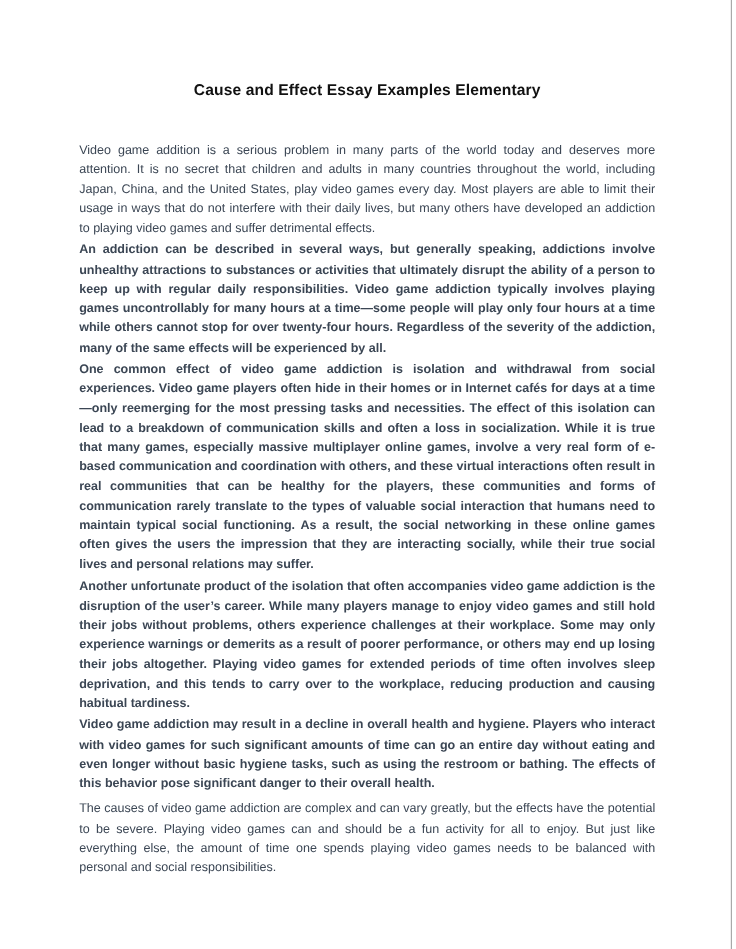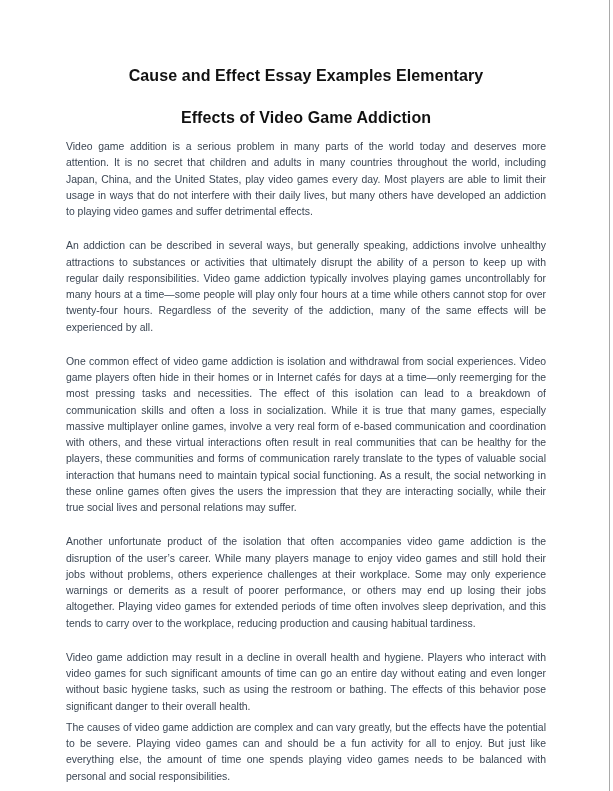--- a/index.html
+++ b/index.html
@@ -32,21 +32,21 @@
     position: absolute;
     left: 66px;
     top: 0;
     width: 480px;
   }
 
   .doc-title {
     margin: 0;
     padding: 0;
     text-align: center;
-    font-size: 16px;
+    font-size: 13px;
     font-weight: bold;
     color: #111111;
     letter-spacing: 0.1px;
   }
 
   .title-primary {
     padding-top: 67px;
   }
 
   .title-secondary {
@@ -59,43 +59,43 @@
     text-align: justify;
     text-justify: inter-word;
     font-size: 10.45px;
     line-height: 16.25px;
     color: #3b4654;
     -webkit-hyphens: none;
     hyphens: none;
   }
 
   .para-first {
-    margin-top: 12px;
+    margin-top: 36px;
   }
 
   .para-next {
-    margin-top: 18px;
+    margin-top: 2px;
+    font-weight: bold;
   }
 
   .para-last {
     margin-top: 5px;
   }
 </style>
 </head>
 <body>
 
 <div class="page">
 
   <div class="page-edge-right"></div>
 
   <div class="doc-body">
 
     <h1 class="doc-title title-primary">Cause and Effect Essay Examples Elementary</h1>
 
-    <h2 class="doc-title title-secondary">Effects of Video Game Addiction</h2>
 
     <p class="para para-first">Video game addition is a serious problem in many parts of the world today and deserves more attention. It is no secret that children and adults in many countries throughout the world, including Japan, China, and the United States, play video games every day. Most players are able to limit their usage in ways that do not interfere with their daily lives, but many others have developed an addiction to playing video games and suffer detrimental effects.</p>
 
     <p class="para para-next">An addiction can be described in several ways, but generally speaking, addictions involve unhealthy attractions to substances or activities that ultimately disrupt the ability of a person to keep up with regular daily responsibilities. Video game addiction typically involves playing games uncontrollably for many hours at a time—some people will play only four hours at a time while others cannot stop for over twenty-four hours. Regardless of the severity of the addiction, many of the same effects will be experienced by all.</p>
 
     <p class="para para-next">One common effect of video game addiction is isolation and withdrawal from social experiences. Video game players often hide in their homes or in Internet cafés for days at a time—only reemerging for the most pressing tasks and necessities. The effect of this isolation can lead to a breakdown of communication skills and often a loss in socialization. While it is true that many games, especially massive multiplayer online games, involve a very real form of e-based communication and coordination with others, and these virtual interactions often result in real communities that can be healthy for the players, these communities and forms of communication rarely translate to the types of valuable social interaction that humans need to maintain typical social functioning. As a result, the social networking in these online games often gives the users the impression that they are interacting socially, while their true social lives and personal relations may suffer.</p>
 
     <p class="para para-next">Another unfortunate product of the isolation that often accompanies video game addiction is the disruption of the user’s career. While many players manage to enjoy video games and still hold their jobs without problems, others experience challenges at their workplace. Some may only experience warnings or demerits as a result of poorer performance, or others may end up losing their jobs altogether. Playing video games for extended periods of time often involves sleep deprivation, and this tends to carry over to the workplace, reducing production and causing habitual tardiness.</p>
 
     <p class="para para-next">Video game addiction may result in a decline in overall health and hygiene. Players who interact with video games for such significant amounts of time can go an entire day without eating and even longer without basic hygiene tasks, such as using the restroom or bathing. The effects of this behavior pose significant danger to their overall health.</p>

